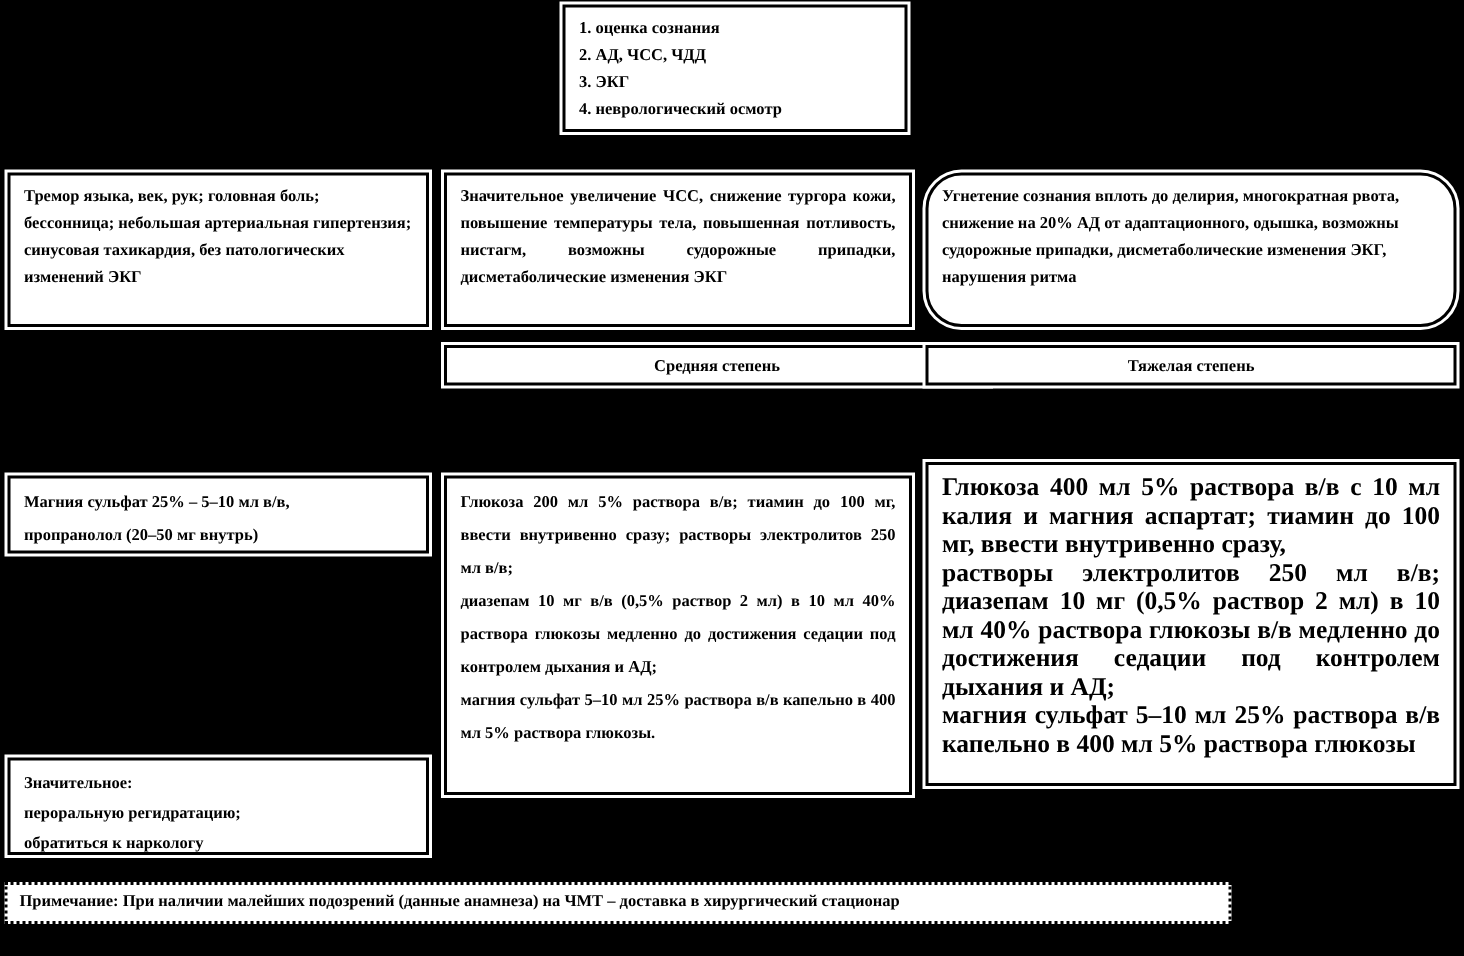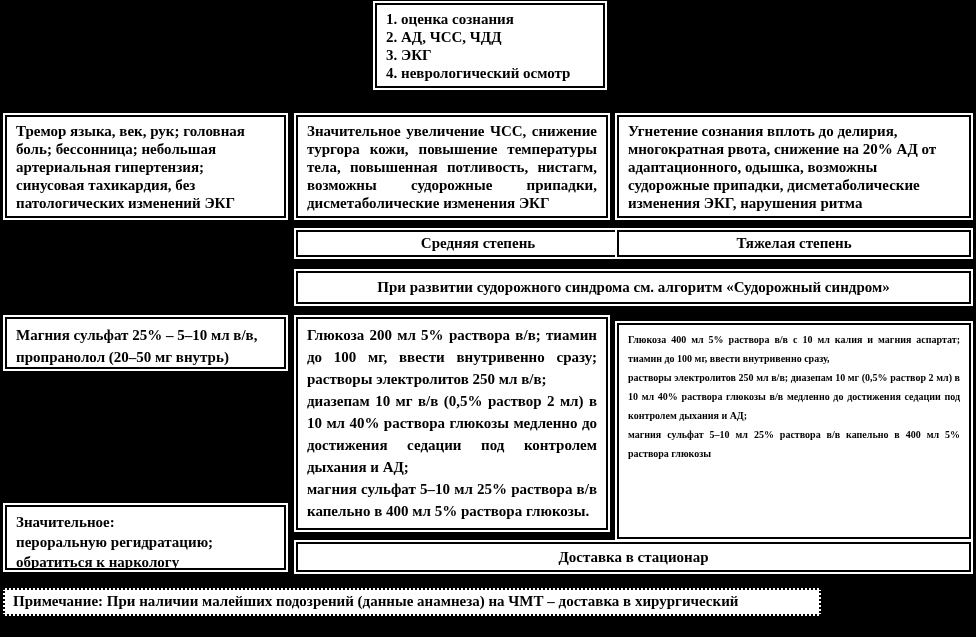--- a/index.html
+++ b/index.html
@@ -4,37 +4,37 @@
 <style>
   html,body{margin:0;padding:0;background:#000;}
   .canvas{
     position:relative;width:976px;height:637px;background:#000;
     font-family:"Liberation Serif","DejaVu Serif",serif;
     font-weight:bold;color:#000;overflow:hidden;
   }
   .box{
     position:absolute;background:#fff;border:2px solid #000;
     box-shadow:0 0 0 2px #fff;box-sizing:border-box;
-    font-size:15px;
+    font-size:11px;
   }
   .pad{padding:5px 9px;}
   .center{display:flex;align-items:center;justify-content:center;text-align:center;}
   .justify{text-align:justify;}
   .para{margin:0;}
   #assessment{left:375px;top:3px;width:230px;height:85px;line-height:18px;}
   #sym-mild{left:5px;top:115px;width:281px;height:103px;line-height:18px;}
   #sym-mod{left:296px;top:115px;width:312px;height:103px;line-height:18px;}
-  #sym-sev{left:617px;top:115px;width:354px;height:103px;line-height:18px;}
+  #sym-sev{left:617px;top:115px;width:354px;height:103px;line-height:18px;border-radius:24px;}
   #sev-mild{left:5px;top:230px;width:281px;height:27px;}
   #sev-mod{left:296px;top:230px;width:364px;height:27px;}
   #sev-sev{left:617px;top:230px;width:354px;height:27px;}
   #seizure{left:296px;top:271px;width:675px;height:33px;}
   #tr-mild{left:5px;top:317px;width:281px;height:52px;line-height:22px;font-family:Liberation Serif, serif;}
   #tr-mod{left:296px;top:317px;width:312px;height:213px;line-height:22px;}
-  #tr-sev{left:617px;top:323px;width:354px;height:216px;line-height:19px;font-size:10px;}
+  #tr-sev{left:617px;top:308px;width:354px;height:216px;line-height:19px;font-size:17px;}
   #recommend{left:5px;top:505px;width:281px;height:65px;line-height:20px;}
   #hospital{left:296px;top:542px;width:675px;height:30px;}
   #footnote{
     left:3px;top:588px;width:818px;height:28px;line-height:23px;
     border:2px dotted #000;box-shadow:none;padding:0 8px;
   }
 </style>
 </head>
 <body>
 
@@ -51,21 +51,20 @@
 
   <div class="box pad justify" id="sym-mod">Значительное увеличение ЧСС, снижение тургора кожи, повышение температуры тела, повышенная потливость, нистагм, возможны судорожные припадки, дисметаболические изменения ЭКГ</div>
 
   <div class="box pad" id="sym-sev">Угнетение сознания вплоть до делирия, многократная рвота, снижение на 20% АД от адаптационного, одышка, возможны судорожные припадки, дисметаболические изменения ЭКГ, нарушения ритма</div>
 
 
   <div class="box center" id="sev-mod">Средняя степень</div>
 
   <div class="box center" id="sev-sev">Тяжелая степень</div>
 
-  <div class="box center" id="seizure">При развитии судорожного синдрома см. алгоритм «Судорожный синдром»</div>
 
   <div class="box pad" id="tr-mild">
       <div class="para">Магния сульфат 25% – 5–10 мл в/в,</div>
       <div class="para">пропранолол (20–50 мг внутрь)</div>
     </div>
 
   <div class="box pad justify" id="tr-mod">
       <div class="para">Глюкоза 200 мл 5% раствора в/в; тиамин до 100 мг, ввести внутривенно сразу; растворы электролитов 250 мл в/в;</div>
       <div class="para">диазепам 10 мг в/в (0,5% раствор 2 мл) в 10 мл 40% раствора глюкозы медленно до достижения седации под контролем дыхания и АД;</div>
       <div class="para">магния сульфат 5–10 мл 25% раствора в/в капельно в 400 мл 5% раствора глюкозы.</div>
@@ -76,17 +75,16 @@
       <div class="para">растворы электролитов 250 мл в/в; диазепам 10 мг (0,5% раствор 2 мл) в 10 мл 40% раствора глюкозы в/в медленно до достижения седации под контролем дыхания и АД;</div>
       <div class="para">магния сульфат 5–10 мл 25% раствора в/в капельно в 400 мл 5% раствора глюкозы</div>
     </div>
 
   <div class="box pad" id="recommend">
       <div class="para">Значительное:</div>
       <div class="para">пероральную регидратацию;</div>
       <div class="para">обратиться к наркологу</div>
     </div>
 
-  <div class="box center" id="hospital">Доставка в стационар</div>
 
   <div class="box" id="footnote">Примечание: При наличии малейших подозрений (данные анамнеза) на ЧМТ – доставка в хирургический стационар</div>
 
 </div>
 
 </body></html>

